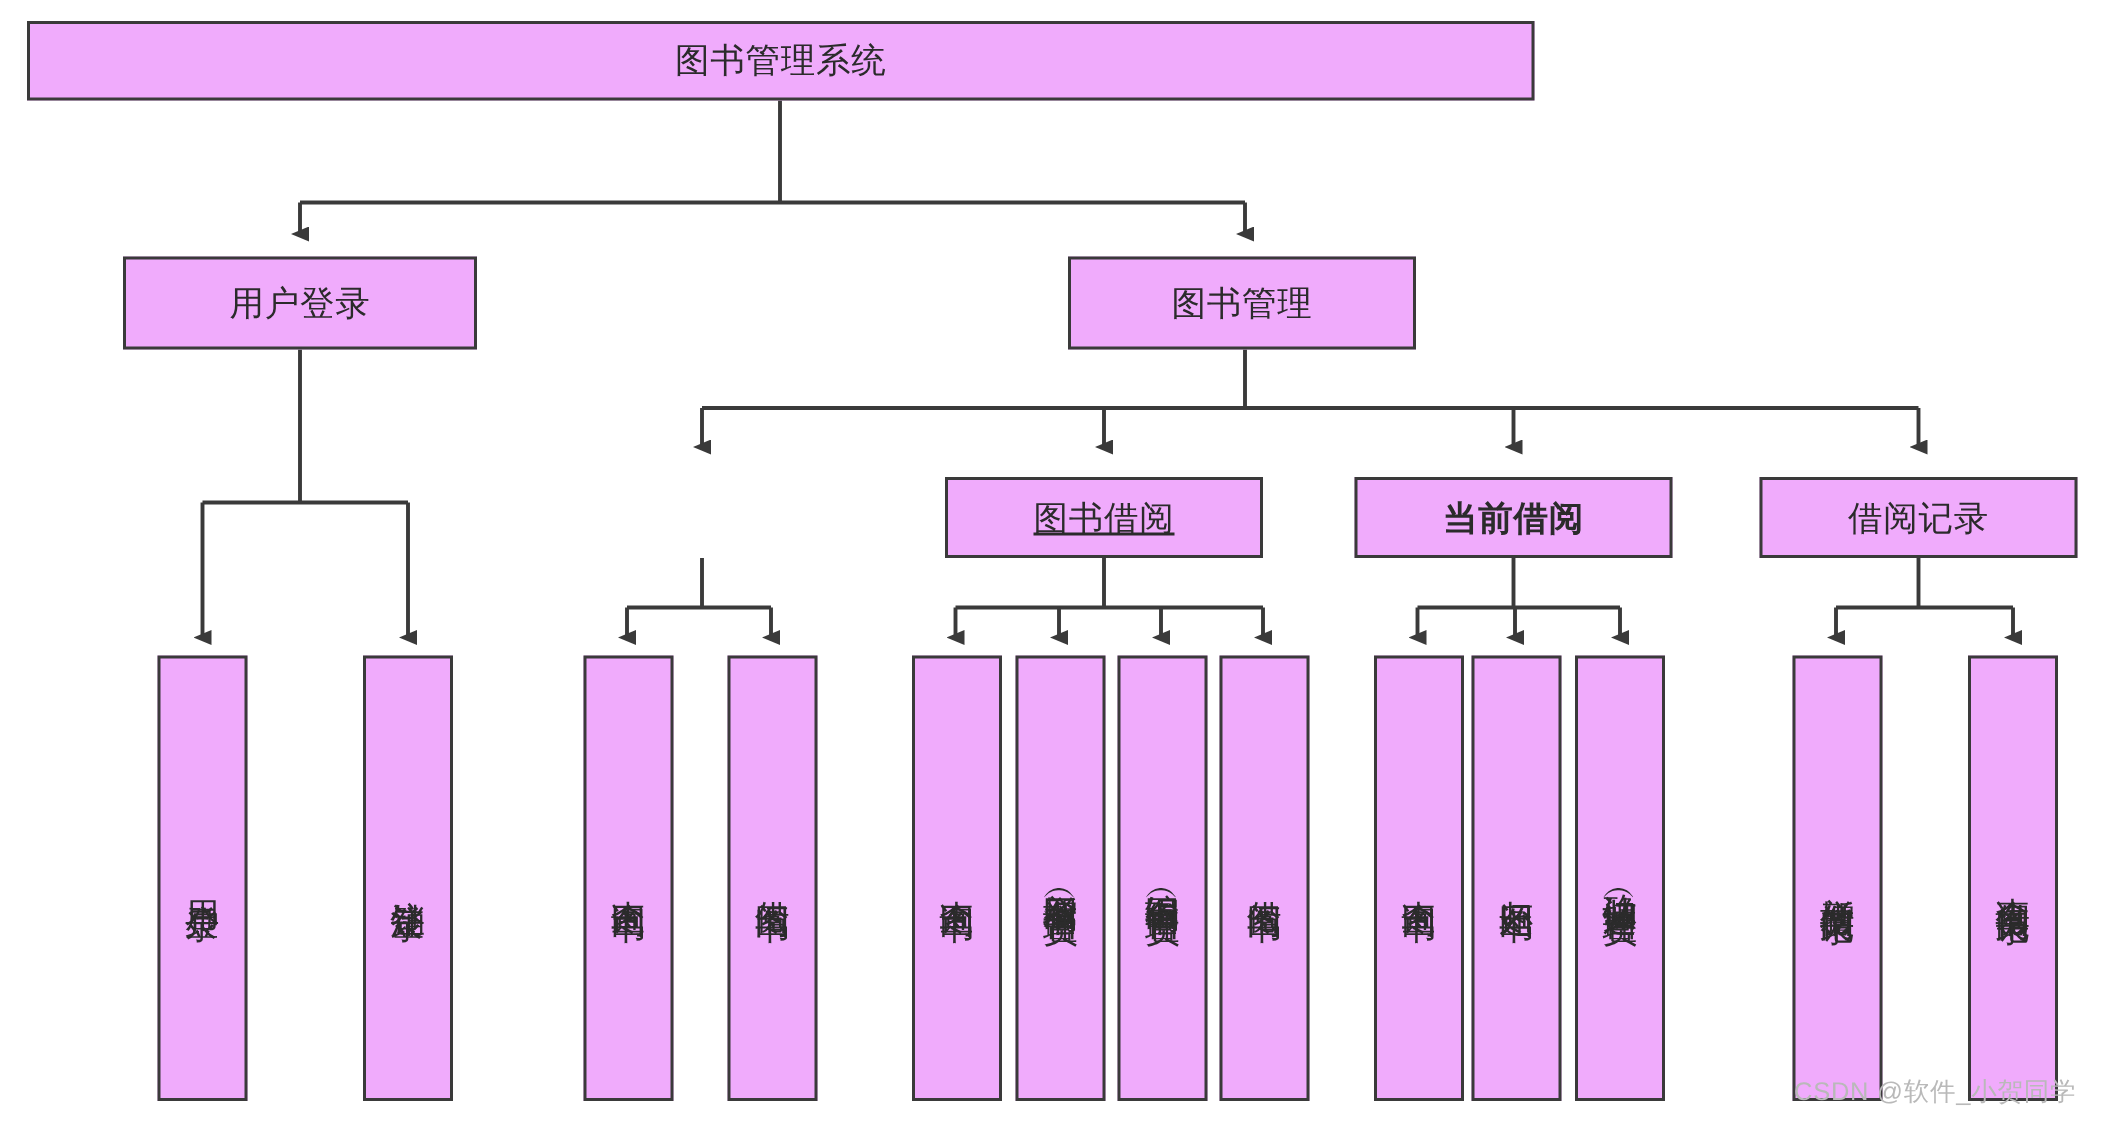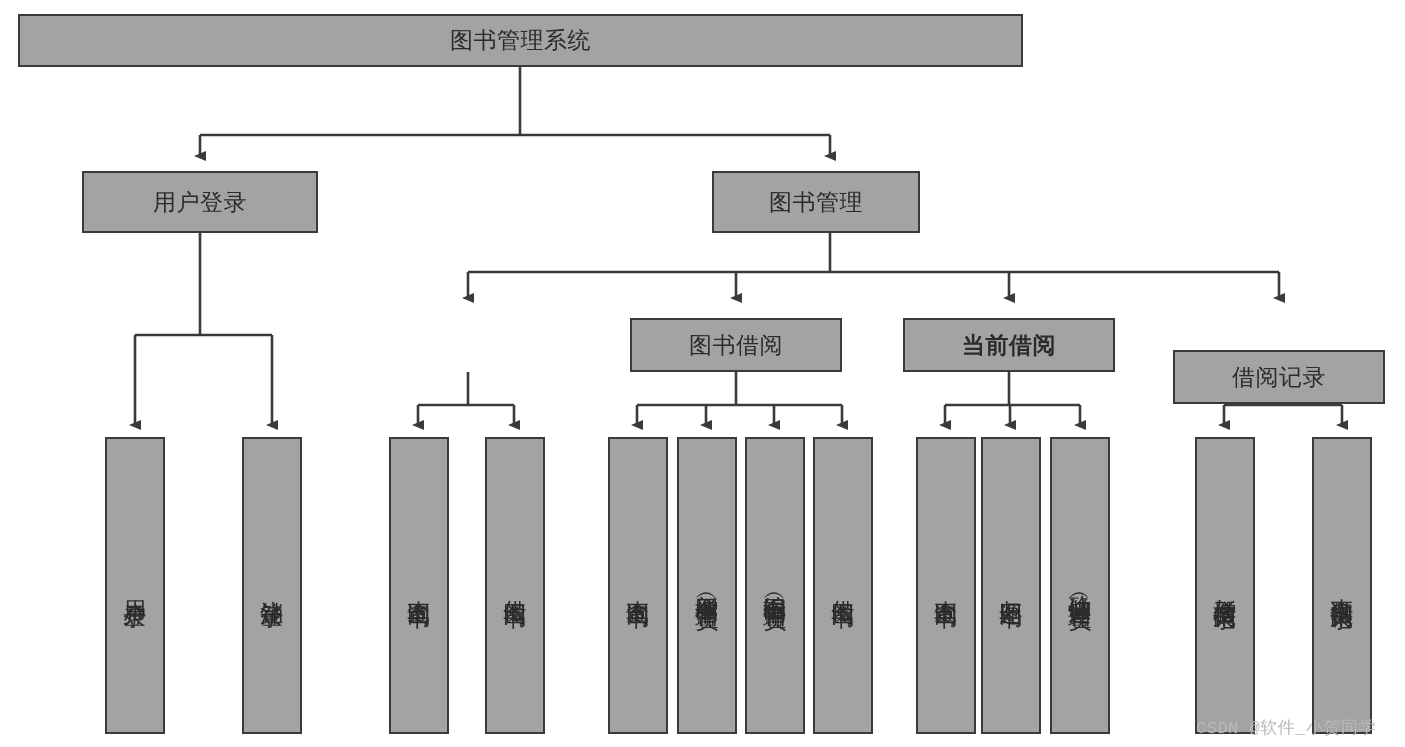--- a/index.html
+++ b/index.html
@@ -22,21 +22,21 @@
     left: 0;
     top: 0;
     width: 1405px;
     height: 747px;
     pointer-events: none;
   }
   .node {
     position: absolute;
     box-sizing: border-box;
     border: 2px solid #3a3a3a;
-    background: #a3a3a3;
+    background: #f0abfc;
     display: flex;
     align-items: center;
     justify-content: center;
     color: #2b2b2b;
     line-height: 1.16;
     text-align: center;
   }
   .node.horiz {
     font-size: 23px;
     letter-spacing: 0.5px;
@@ -117,31 +117,31 @@
     </g>
   </svg>
 
   <div class="node horiz" style="left:18px; top:14px; width:1005px; height:53px;">
     <span>图书管理系统</span>
   </div>
 
   <div class="node horiz" style="left:82px; top:171px; width:236px; height:62px;">
     <span>用户登录</span>
   </div>
-  <div class="node horiz" style="left:712px; top:171px; width:208px; height:62px;">
+  <div class="node horiz" style="left:712px; top:171px; width:232px; height:62px;">
     <span>图书管理</span>
   </div>
 
-  <div class="node horiz" style="left:630px; top:318px; width:212px; height:54px;">
+  <div class="node horiz" style="left:630px; top:318px; width:212px; height:54px;text-decoration:underline;">
     <span>图书借阅</span>
   </div>
   <div class="node horiz" style="left:903px; top:318px; width:212px; height:54px;font-weight:bold;">
     <span>当前借阅</span>
   </div>
-  <div class="node horiz" style="left:1173px; top:318px; width:212px; height:54px;margin-top:32px;">
+  <div class="node horiz" style="left:1173px; top:318px; width:212px; height:54px;">
     <span>借阅记录</span>
   </div>
 
   <div class="node vert" style="left:105px; top:437px; width:60px; height:297px;">
     <span class="vlabel">用户登录</span>
   </div>
   <div class="node vert" style="left:242px; top:437px; width:60px; height:297px;">
     <span class="vlabel">注销登录</span>
   </div>
 
@@ -175,15 +175,15 @@
     <span class="vlabel">确认归还（管理员）</span>
   </div>
 
   <div class="node vert" style="left:1195px; top:437px; width:60px; height:297px;">
     <span class="vlabel">新增借阅记录</span>
   </div>
   <div class="node vert" style="left:1312px; top:437px; width:60px; height:297px;">
     <span class="vlabel">查询借阅记录</span>
   </div>
 
-  <div class="watermark" style="left:1196px; top:716px;font-family:Liberation Mono, monospace;">CSDN @软件_小贺同学</div>
+  <div class="watermark" style="left:1196px; top:716px;">CSDN @软件_小贺同学</div>
 
 </div>
 
 </body></html>

